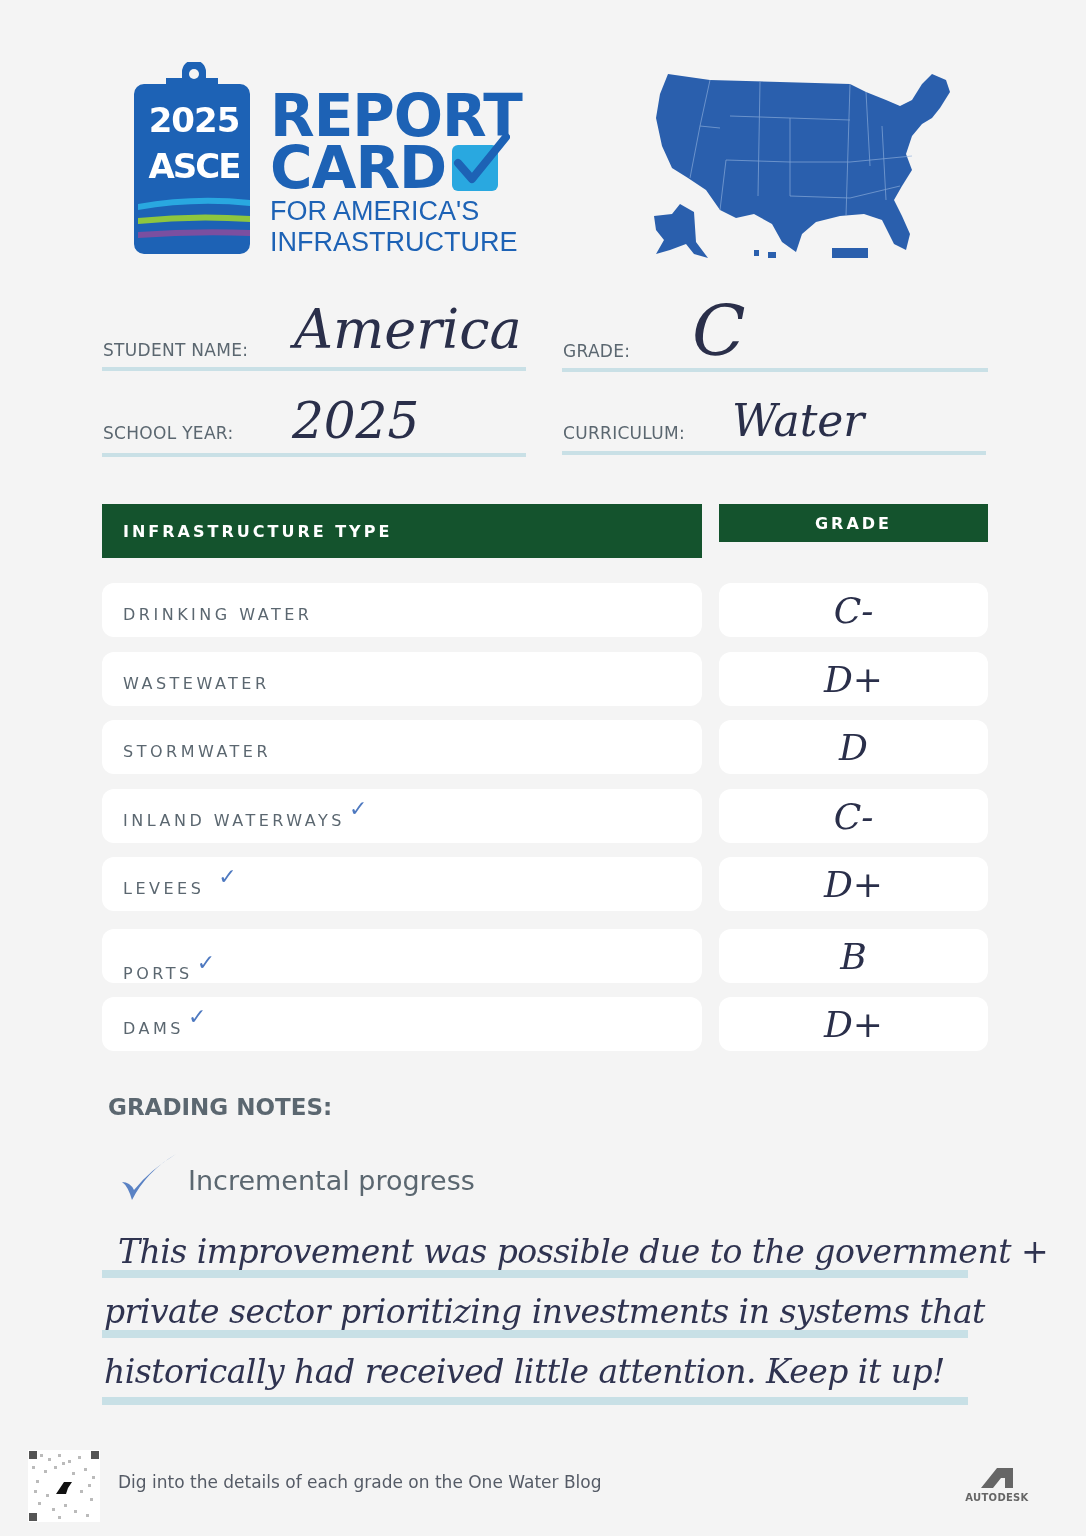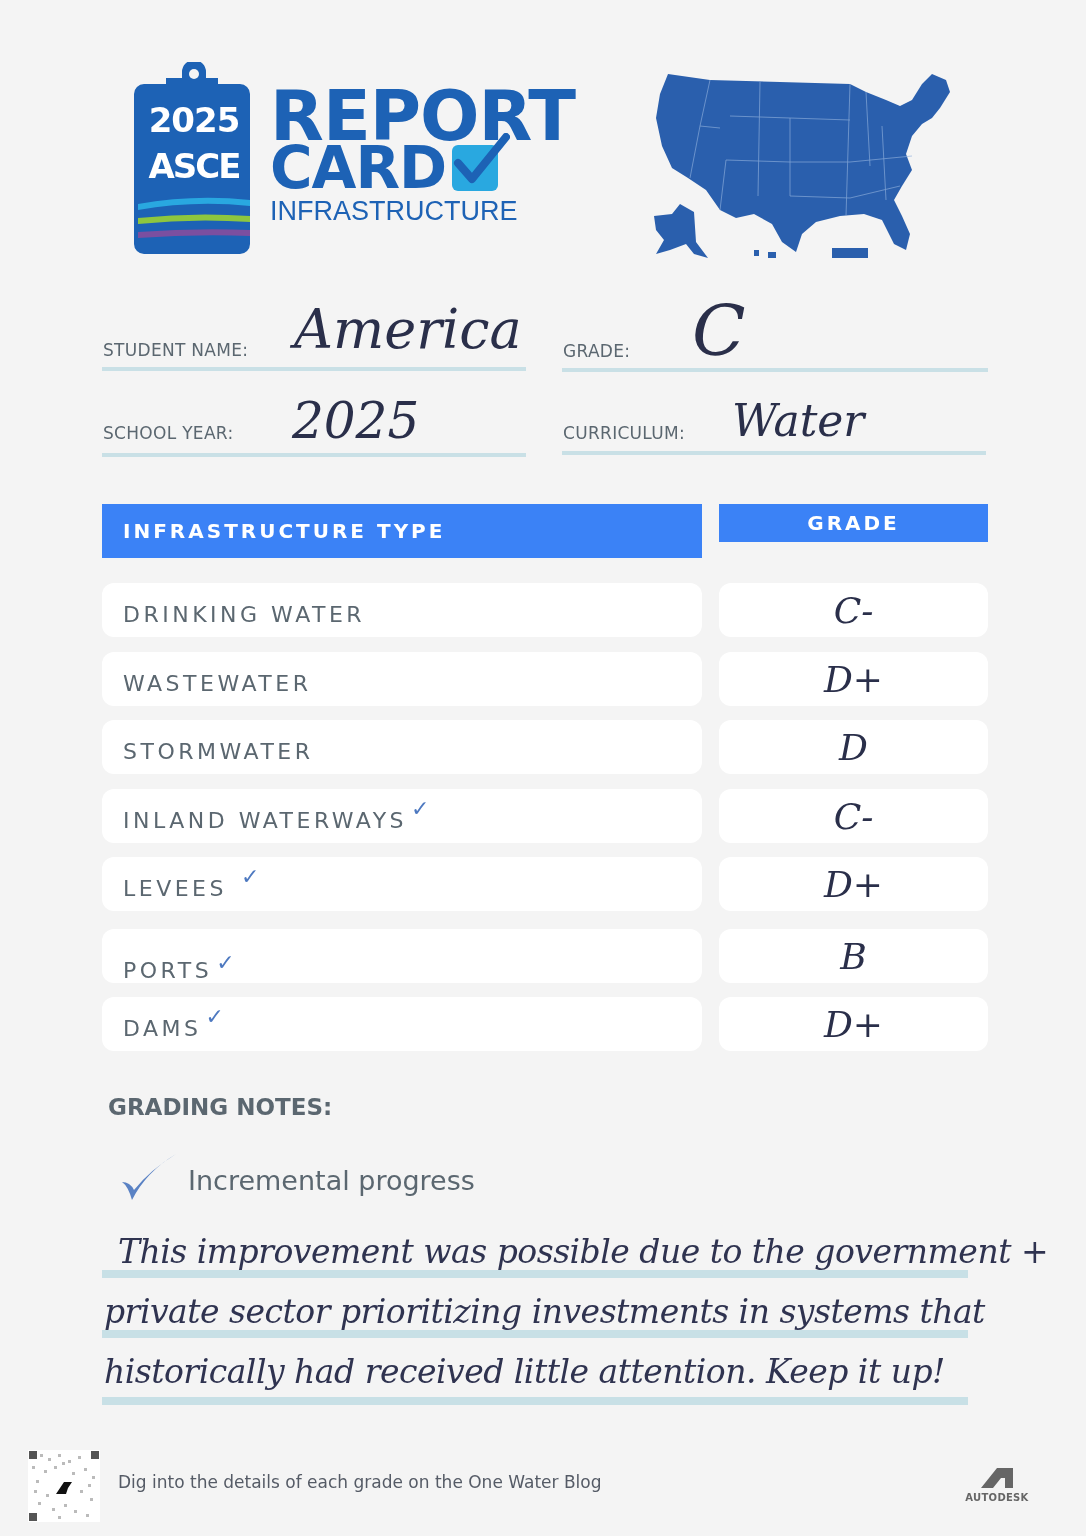--- a/index.html
+++ b/index.html
@@ -5,36 +5,36 @@
   html, body { margin:0; padding:0; }
   body {
     width:1086px; height:1536px; background:#f4f4f4; position:relative; overflow:hidden;
     font-family: "Liberation Sans", sans-serif; color:#5b6770;
   }
   .abs { position:absolute; }
 
   
   .tag { left:134px; top:62px; width:120px; height:196px; }
   .logo-text { left:270px; top:90px; color:#1d62b5; }
-  .logo-report { font-family:"DejaVu Sans", sans-serif; font-weight:bold; font-size:70px; line-height:52px; letter-spacing:-1px; }
+  .logo-report { font-family:"DejaVu Sans", sans-serif; font-weight:bold; font-size:58px; line-height:52px; letter-spacing:-1px; }
   .logo-card { font-family:"DejaVu Sans", sans-serif; font-weight:bold; font-size:58px; line-height:52px; letter-spacing:-1px; display:flex; align-items:center; }
   .logo-check { width:46px; height:46px; background:#29a8e0; border-radius:6px; margin-left:6px; position:relative; }
   .logo-sub { font-family:"Liberation Sans", sans-serif; font-size:27px; line-height:27px; color:#1d62b5; margin-top:4px; }
 
   .map { left:650px; top:66px; width:310px; height:200px; }
 
   
   .field-label { font-family:"DejaVu Sans", sans-serif; font-size:17px; color:#5b6770; letter-spacing:0.3px; }
   .field-line { height:4px; background:#c9e0e6; }
   .hand { font-family:"DejaVu Serif", serif; font-style:italic; color:#2a2f4a; }
 
   
-  .th { background:#3b82f6; color:#fff; font-family:"DejaVu Sans", sans-serif; font-weight:bold; font-size:20px; letter-spacing:3px; display:flex; align-items:center; }
+  .th { background:#14532d; color:#fff; font-family:"DejaVu Sans", sans-serif; font-weight:bold; font-size:16px; letter-spacing:3px; display:flex; align-items:center; }
   .cell { background:#fff; border-radius:12px; display:flex; align-items:center; }
-  .type-label { font-family:"DejaVu Sans", sans-serif; font-size:22px; letter-spacing:3.5px; color:#5b6770; padding-left:21px;margin-top:8px; }
+  .type-label { font-family:"DejaVu Sans", sans-serif; font-size:16px; letter-spacing:3.5px; color:#5b6770; padding-left:21px;margin-top:8px; }
   .tick { color:#4e79c0; font-size:22px; font-family:"DejaVu Sans", sans-serif; position:relative; top:-8px; margin-left:4px; }
   .grade-val { width:100%; text-align:center; font-family:"DejaVu Serif", serif; font-style:italic; font-size:36px; color:#2a2f4a; }
 
   .notes-title { left:108px; top:1094px; font-family:"DejaVu Sans", sans-serif; font-weight:bold; font-size:23px; color:#5b6770; }
   .notes-item { left:118px; top:1152px; display:flex; align-items:center; }
   .notes-item-text { font-family:"DejaVu Sans", sans-serif; font-size:27px; color:#5b6770; margin-left:10px; }
   .comment-line { left:102px; width:866px; height:8px; background:#c8e0e6; }
   .comment-text { left:104px; font-family:"DejaVu Serif", serif; font-style:italic; font-size:33px; color:#2f3350; white-space:nowrap; letter-spacing:-0.5px; }
 
   .qr { left:28px; top:1450px; width:72px; height:72px; background:#fff; }
@@ -60,20 +60,21 @@
 <div class="abs logo-text">
   <div class="logo-report">REPORT</div>
   <div class="logo-card">
     <span>CARD</span>
     <span class="logo-check">
       <svg width="60" height="56" viewBox="0 0 60 56" style="position:absolute;left:-2px;top:-12px;">
         <path d="M8 30 L22 46 L56 4" stroke="#1d62b5" stroke-width="8" fill="none" stroke-linecap="round" stroke-linejoin="round"></path>
       </svg>
     </span>
   </div>
+  <div class="logo-sub">FOR AMERICA'S</div>
   <div class="logo-sub">INFRASTRUCTURE</div>
 </div>
 
 <div class="abs map">
   <svg width="310" height="200" viewBox="0 0 310 200">
     <path d="M18 8 L60 14 L130 16 L200 18 L216 26 L236 34 L250 40 L262 34 L272 18 L282 8 L296 14 L300 26 L290 42 L282 52 L272 58 L262 70 L256 88 L262 104 L252 120 L244 134 L252 150 L260 168 L256 184 L244 178 L232 154 L214 148 L190 150 L166 156 L152 168 L146 186 L132 176 L122 158 L104 148 L86 152 L70 144 L56 124 L38 112 L22 102 L12 80 L6 52 L10 28 Z" fill="#2a5fad"></path>
     <path d="M4 150 L22 148 L30 138 L44 146 L46 176 L58 192 L44 188 L36 178 L20 184 L6 188 L14 174 L6 164 Z" fill="#2a5fad"></path>
     <path d="M182 182 h36 v10 h-36 z" fill="#2a5fad"></path>
     <rect x="118" y="186" width="8" height="6" fill="#2a5fad"></rect>
     <rect x="104" y="184" width="5" height="6" fill="#2a5fad"></rect>

